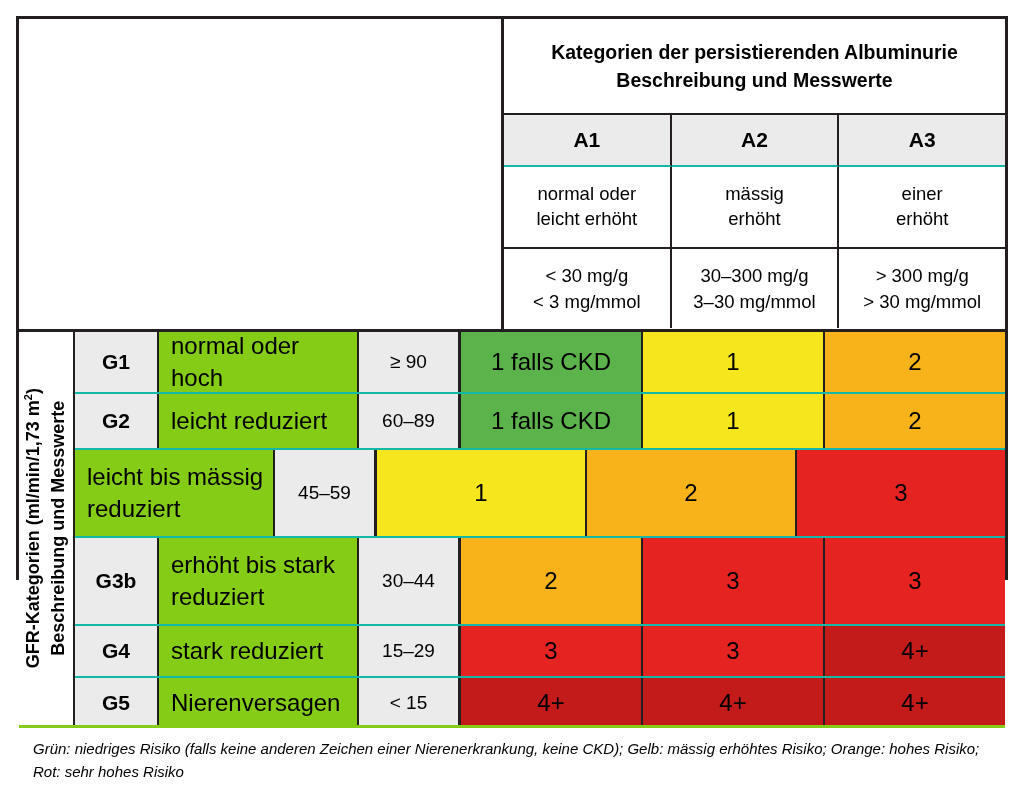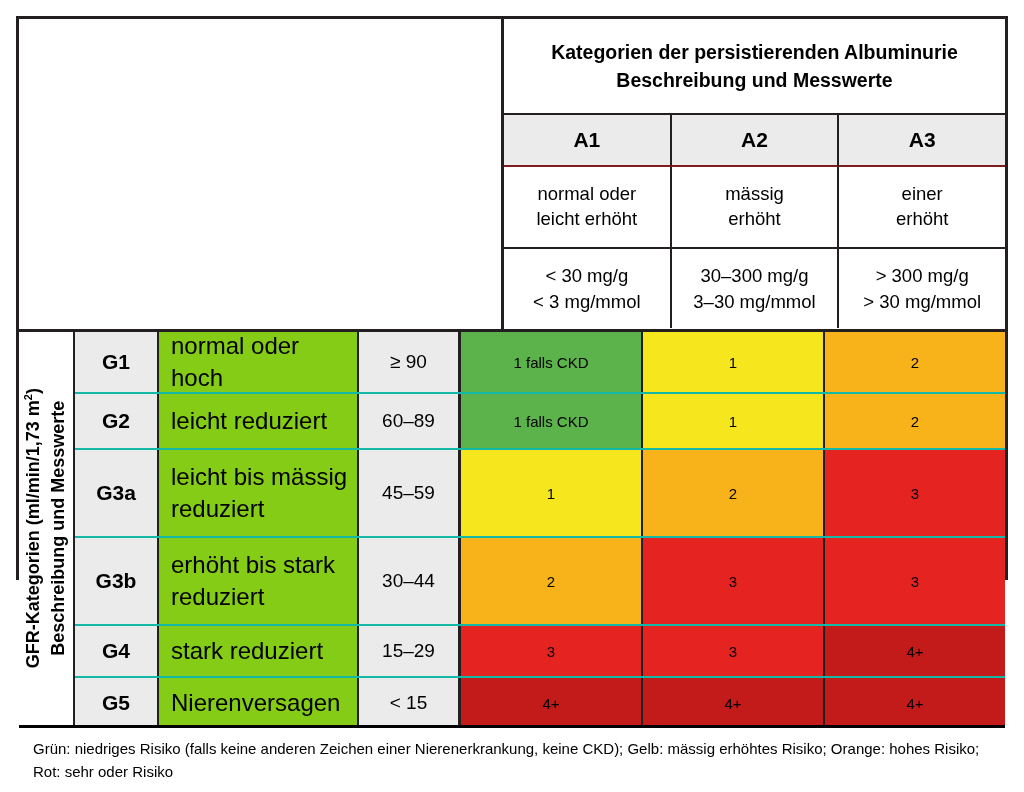--- a/index.html
+++ b/index.html
@@ -78,21 +78,21 @@
     box-sizing: border-box;
     border-right: 2px solid #231f20;
     padding: 0 4px;
   }
   .alb-cell:last-child { border-right: none; }
 
   .alb-row.codes .alb-cell {
     background: #ebebeb;
     font-weight: bold;
     font-size: 21px;
-    border-bottom: 2px solid #7f1d1d;
+    border-bottom: 2px solid #14b8a6;
   }
   .alb-row.desc .alb-cell {
     background: #ffffff;
     font-size: 18.5px;
     line-height: 1.35;
     border-bottom: 2px solid #231f20;
   }
   .alb-row.vals .alb-cell {
     background: #ffffff;
     font-size: 18.5px;
@@ -182,37 +182,38 @@
     align-items: center;
     justify-content: center;
     border-right: 3px solid #231f20;
     box-sizing: border-box;
   }
   .c-risk {
     flex: 1 1 0;
     display: flex;
     align-items: center;
     justify-content: center;
-    font-size: 15px;
+    font-size: 24px;
     border-right: 2px solid #231f20;
     box-sizing: border-box;
   }
   .c-risk:last-child { border-right: none; }
 
   
   .footnote {
     position: absolute;
     left: 0;
     top: 706px;
     width: 100%;
     box-sizing: border-box;
     padding: 10px 14px 0 14px;
     font-size: 15px;
+    font-style: italic;
     line-height: 1.5;
-    border-top: 3px solid #000000;
+    border-top: 3px solid #84cc16;
   }
 </style>
 </head>
 <body>
 
 <div class="frame">
 
   <div class="top">
     <div class="alb-header">
       <div class="alb-title">
@@ -280,21 +281,20 @@
       <div class="row" style="height:56px">
         <div class="c-code">G2</div>
         <div class="c-desc">leicht reduziert</div>
         <div class="c-range">60–89</div>
         <div class="c-risk" style="background:#5cb24b">1 falls CKD</div>
         <div class="c-risk" style="background:#f5e61e">1</div>
         <div class="c-risk" style="background:#f7b319">2</div>
       </div>
 
       <div class="row" style="height:88px">
-        <div class="c-code">G3a</div>
         <div class="c-desc">leicht bis mässig reduziert</div>
         <div class="c-range">45–59</div>
         <div class="c-risk" style="background:#f5e61e">1</div>
         <div class="c-risk" style="background:#f7b319">2</div>
         <div class="c-risk" style="background:#e52421">3</div>
       </div>
 
       <div class="row" style="height:88px">
         <div class="c-code">G3b</div>
         <div class="c-desc">erhöht bis stark reduziert</div>
@@ -320,16 +320,16 @@
         <div class="c-risk" style="background:#c31a1a">4+</div>
         <div class="c-risk" style="background:#c31a1a">4+</div>
         <div class="c-risk" style="background:#c31a1a">4+</div>
       </div>
 
     </div>
   </div>
 
   <div class="footnote">
     <div>Grün: niedriges Risiko (falls keine anderen Zeichen einer Nierenerkrankung, keine CKD); Gelb: mässig erhöhtes Risiko; Orange: hohes Risiko;</div>
-    <div>Rot: sehr oder Risiko</div>
+    <div>Rot: sehr hohes Risiko</div>
   </div>
 
 </div>
 
 </body></html>

